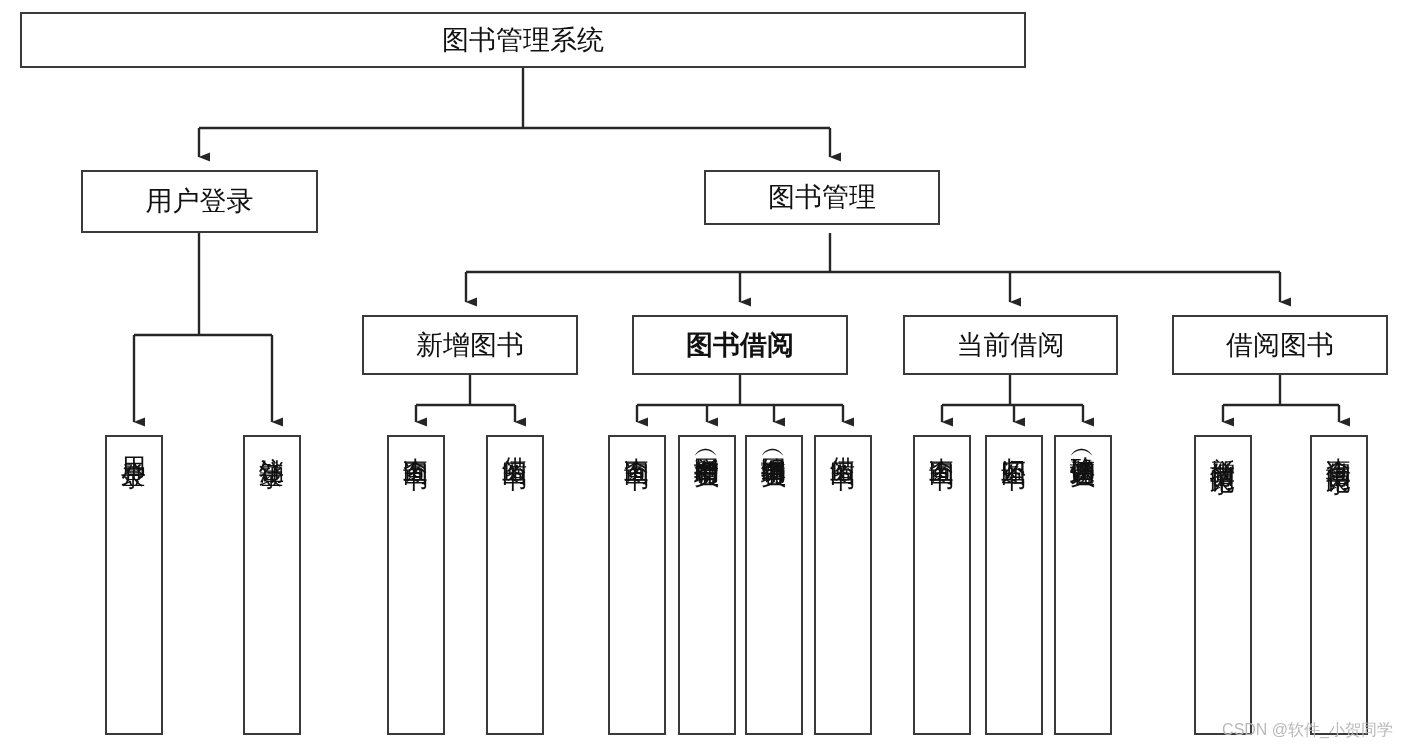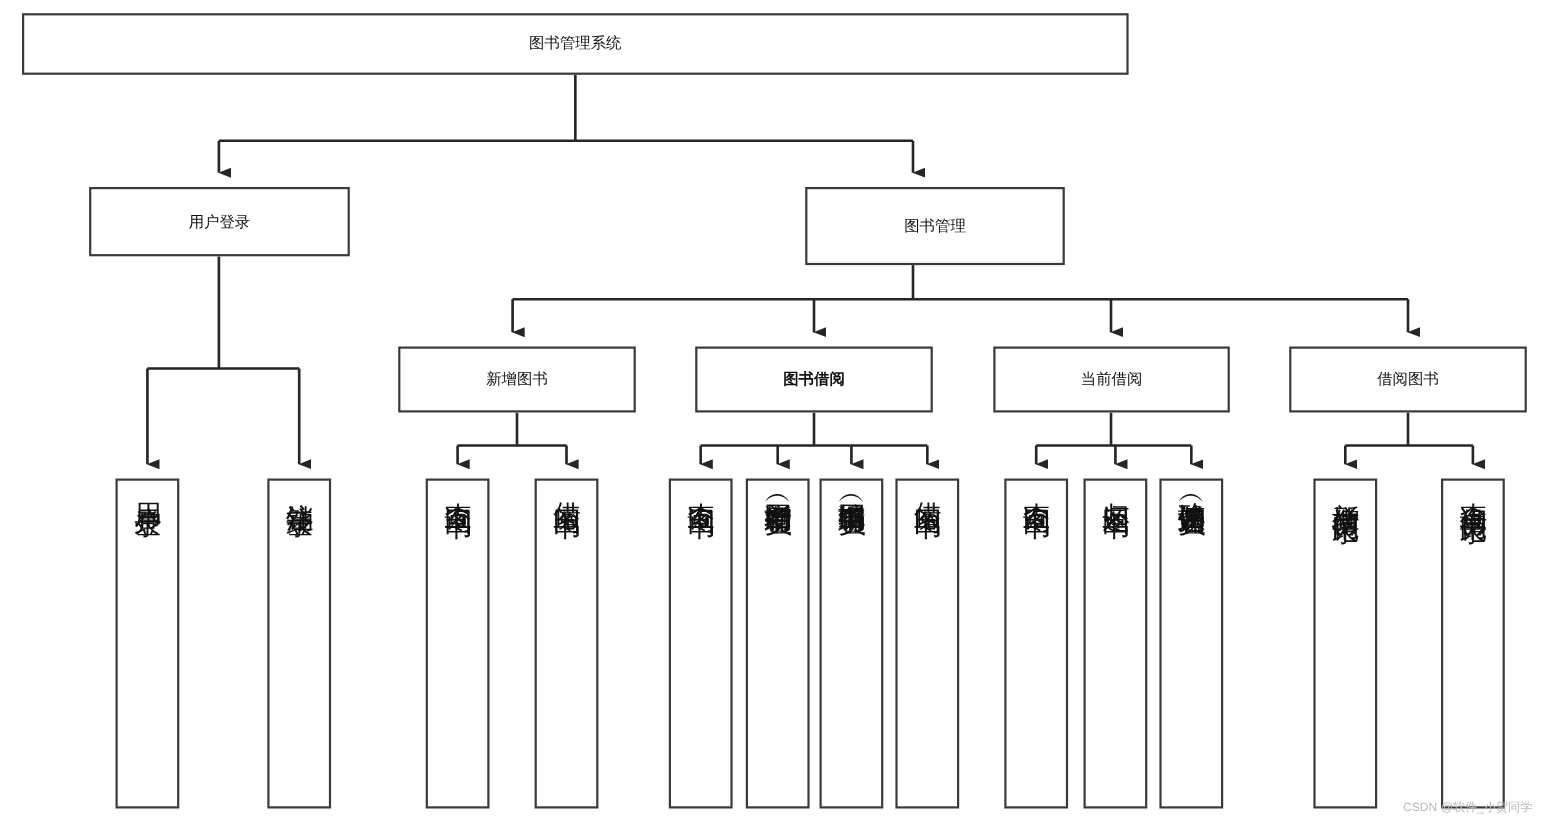--- a/index.html
+++ b/index.html
@@ -34,21 +34,21 @@
     justify-content: center;
     z-index: 2;
   }
   .node-label {
     color: #111111;
     line-height: 1.12;
     text-align: center;
     white-space: nowrap;
   }
   .horiz .node-label {
-    font-size: 14px;
+    font-size: 27px;
   }
   .vert {
     align-items: flex-start;
     justify-content: center;
     padding-top: 0px;
   }
   .vert .node-label {
     writing-mode: vertical-rl;
     text-orientation: upright;
     font-size: 25px;
@@ -56,21 +56,21 @@
     white-space: nowrap;
   }
   .vert.tall .node-label {
     font-size: 25px;
     letter-spacing: 1px;
   }
   .watermark {
     position: absolute;
     right: 12px;
     bottom: 6px;
-    font-size: 11px;
+    font-size: 16px;
     color: #b9b9b9;
     z-index: 5;
     white-space: nowrap;
   }
 </style>
 </head>
 <body>
 
 <div id="canvas">
 
@@ -117,21 +117,21 @@
       </g>
   </svg>
 
   <div id="nodes-layer">
       <div class="node horiz" style="left: 20px; top: 12px; width: 1006px; height: 56px;">
         <div class="node-label">图书管理系统</div>
       </div>
       <div class="node horiz" style="left: 81px; top: 170px; width: 237px; height: 63px;">
         <div class="node-label">用户登录</div>
       </div>
-      <div class="node horiz" style="left: 732px; top: 170px; width: 236px; height: 71px;">
+      <div class="node horiz" style="left: 704px; top: 170px; width: 236px; height: 55px;">
         <div class="node-label">图书管理</div>
       </div>
       <div class="node horiz" style="left: 362px; top: 315px; width: 216px; height: 60px;">
         <div class="node-label">新增图书</div>
       </div>
       <div class="node horiz" style="left: 632px; top: 315px; width: 216px; height: 60px; font-weight: bold;">
         <div class="node-label">图书借阅</div>
       </div>
       <div class="node horiz" style="left: 903px; top: 315px; width: 215px; height: 60px;">
         <div class="node-label">当前借阅</div>

